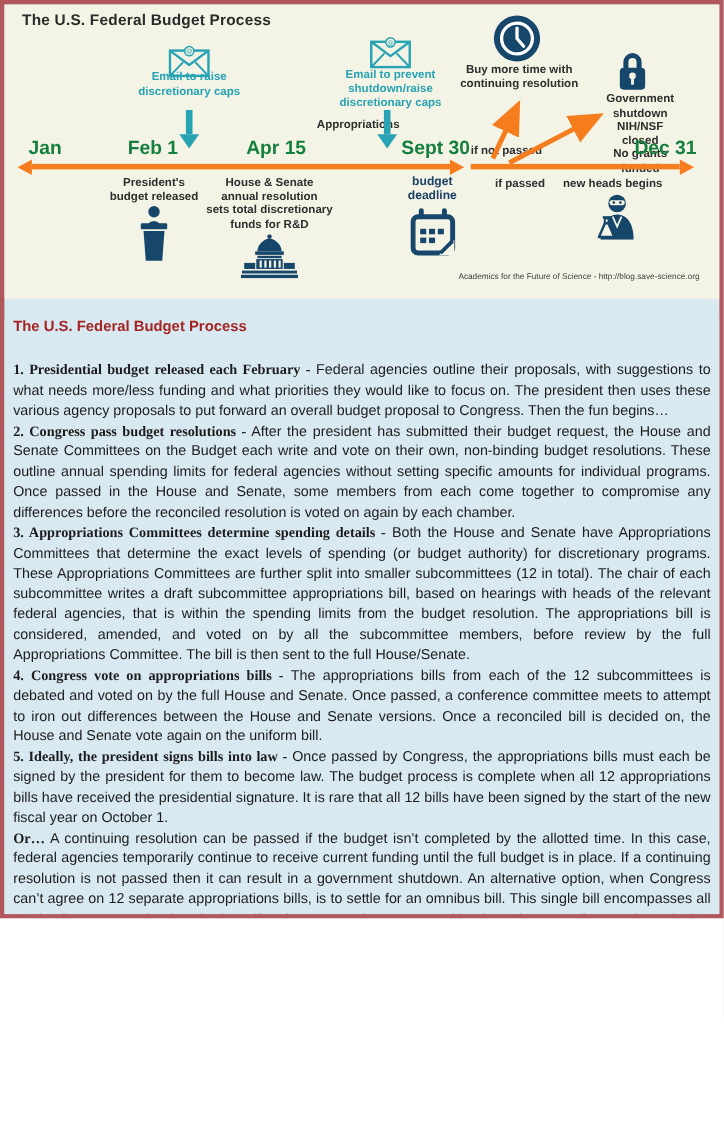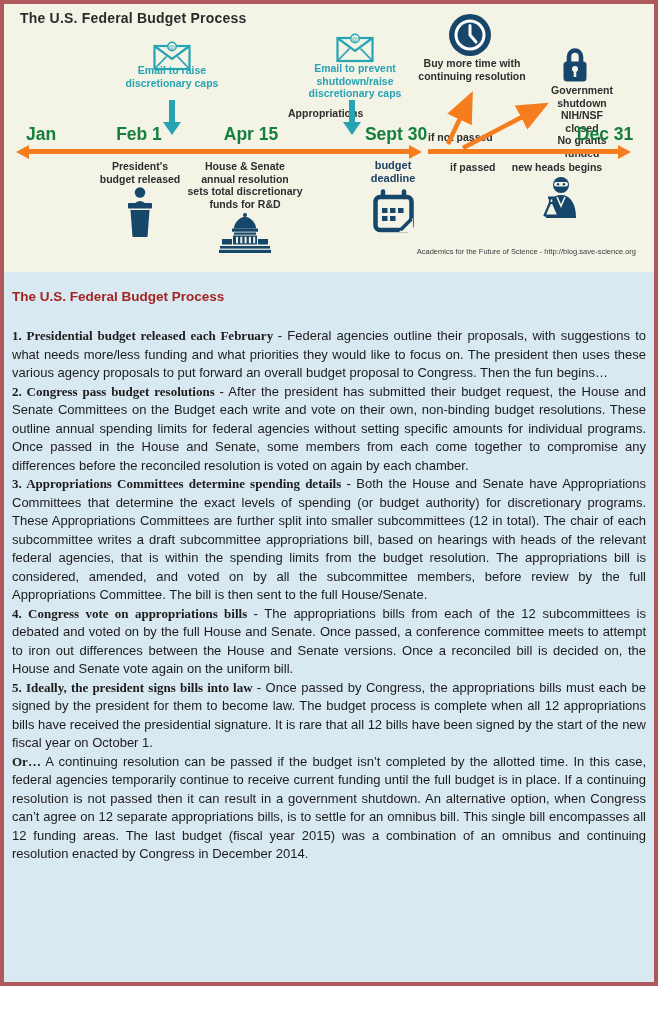--- a/index.html
+++ b/index.html
@@ -1,18 +1,18 @@
 <!DOCTYPE html>
 <html><head>
 <meta charset="utf-8">
 <style>
   html,body{margin:0;padding:0;background:#ffffff;}
   *{box-sizing:border-box;}
   .page{
-    width:658px;height:986px;
+    width:658px;height:835px;
     border:4px solid #b1585c;
     overflow:hidden;
     font-family:"Liberation Sans",sans-serif;
     background:#d9e9f2;
     position:relative;
   }
   
   .infographic{
     position:relative;
     width:650px;height:268px;

